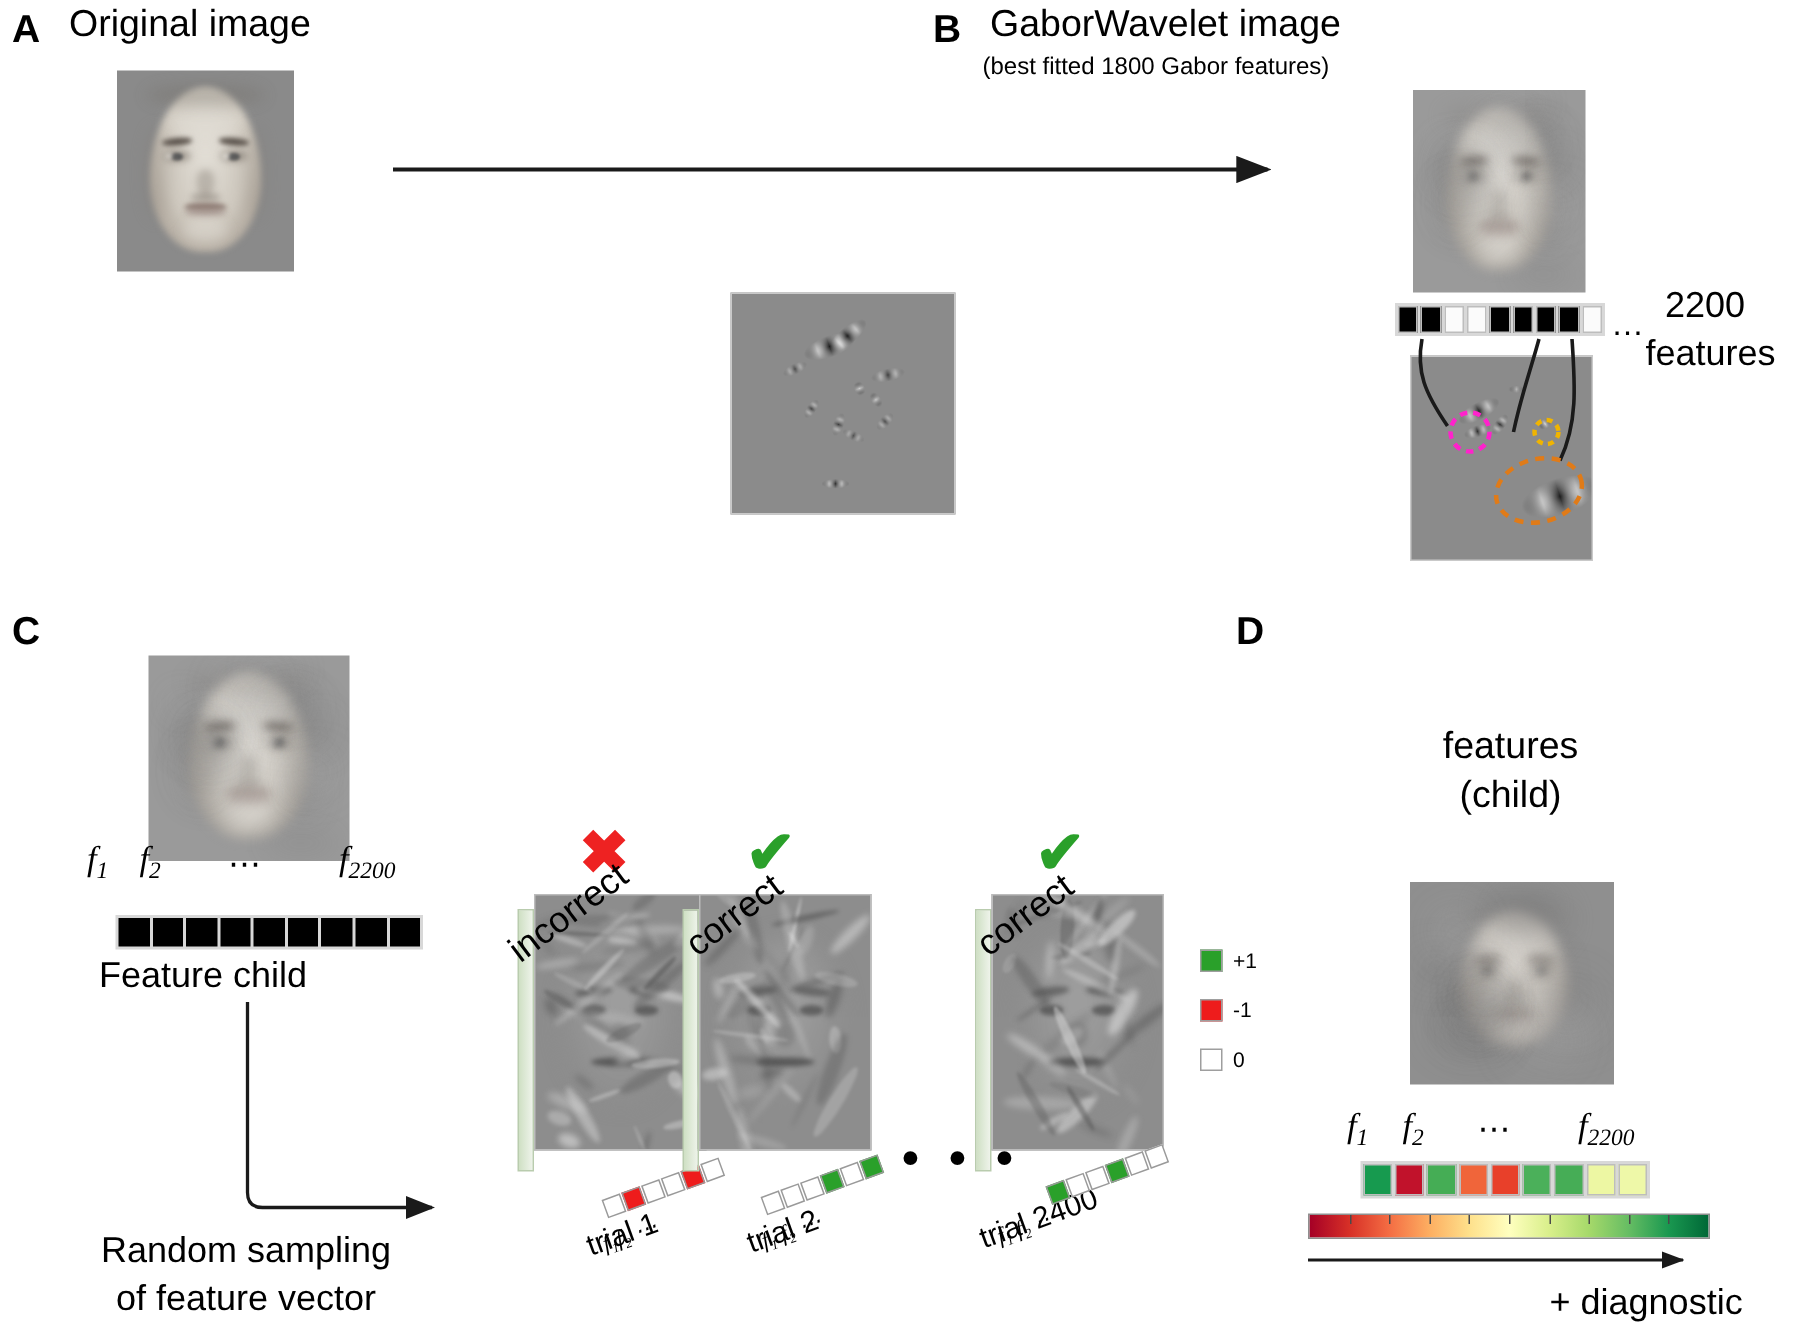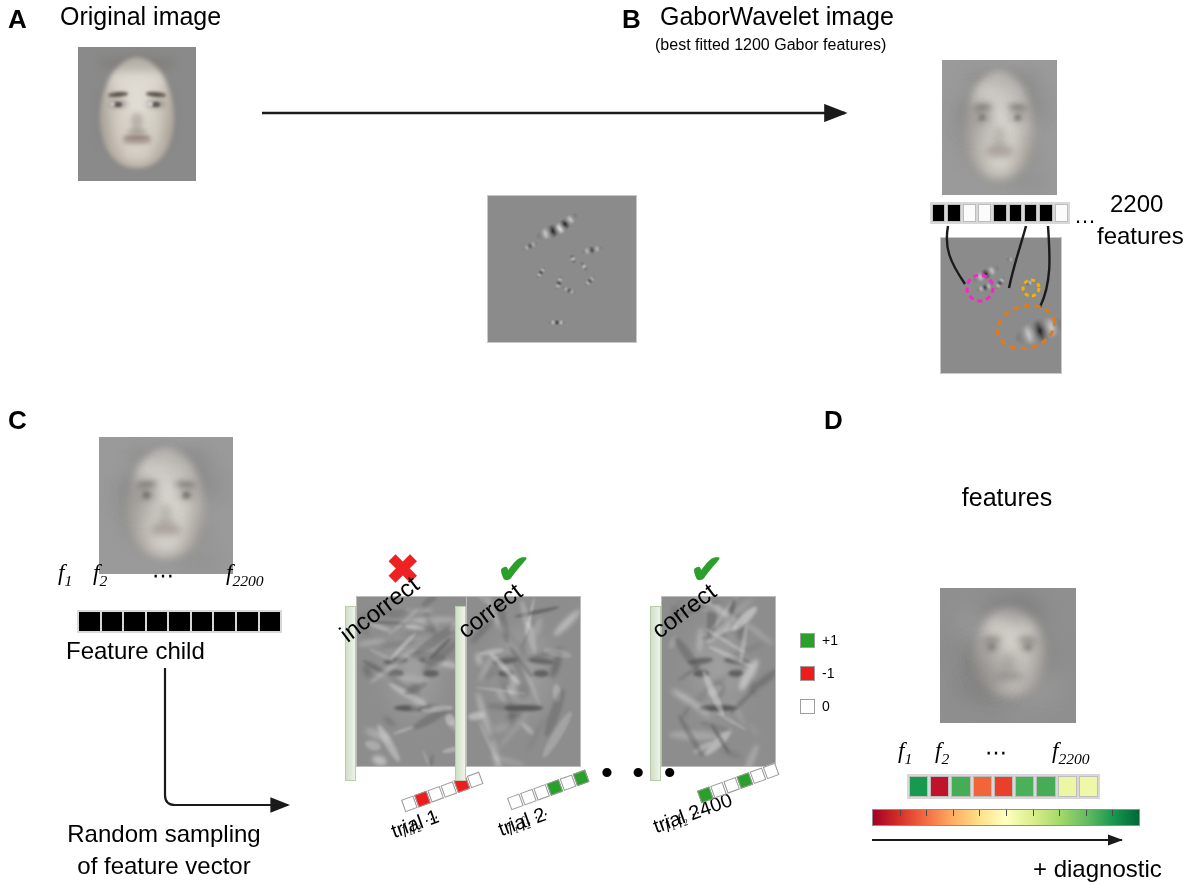--- a/index.html
+++ b/index.html
@@ -240,21 +240,21 @@
     width: 1200px; height: 893px;
     pointer-events: none;
   }
 </style>
 </head>
 <body>
 
 <div id="figure">
 
   <div class="panel-letter abs" style="left:8px; top:6px;">A</div>
-  <div class="panel-title abs" style="left:60px; top:2px;">Original image</div>
+  <div class="panel-title abs" style="left:46px; top:2px;">Original image</div>
 
   <div class="faceimg" id="faceA" style="left: 78px; top: 47px; width: 118px; height: 134px; background: rgb(138, 138, 138);">
       <div class="feat" style="left: 21.83px; top: 10.72px; width: 74.34px; height: 109.88px; border-radius: 50% 50% 46% 46% / 56% 56% 44% 44%; background: radial-gradient(60% 70% at 50% 40%, rgb(226, 222, 214), rgb(207, 201, 191) 62%, rgb(168, 159, 148) 100%); filter: blur(2px);"></div>
       <div class="feat" style="left: 35.2112px; top: 19.5104px; width: 47.5776px; height: 28.5688px; border-radius: 50%; background: rgb(226, 222, 214); opacity: 0.55; filter: blur(5px);"></div>
       <div class="feat" style="left: 18.8564px; top: 8.5224px; width: 80.2872px; height: 15.3832px; border-radius: 50%; background: rgb(111, 106, 98); opacity: 0.3; filter: blur(5px);"></div>
       <div class="feat" style="left: 30.0074px; top: 44.7828px; width: 20.0718px; height: 4.61496px; border-radius: 50%; background: rgb(88, 80, 73); filter: blur(1.6px); transform: rotate(-5deg);"></div>
       <div class="feat" style="left: 67.9208px; top: 44.7828px; width: 20.0718px; height: 4.61496px; border-radius: 50%; background: rgb(88, 80, 73); filter: blur(1.6px); transform: rotate(5deg);"></div>
       <div class="feat" style="left: 30.7508px; top: 53.0238px; width: 18.585px; height: 8.241px; border-radius: 50%; background: rgb(125, 117, 108); opacity: 0.6; filter: blur(2.4px);"></div>
       <div class="feat" style="left: 36.3263px; top: 54.5072px; width: 7.434px; height: 5.10942px; border-radius: 50%; background: rgb(90, 90, 90); filter: blur(1.1px);"></div>
       <div class="feat" style="left: 32.2376px; top: 55.1665px; width: 4.8321px; height: 3.46122px; border-radius: 50%; background: rgb(233, 230, 224); opacity: 0.7; filter: blur(1.3px);"></div>
@@ -280,21 +280,21 @@
       <div class="gab" style="left: 43px; top: 72px; width: 20px; height: 9px; background: linear-gradient(90deg, rgb(216, 216, 216) 0%, rgb(62, 62, 62) 16.7%, rgb(216, 216, 216) 33.3%, rgb(62, 62, 62) 50%, rgb(216, 216, 216) 66.7%, rgb(62, 62, 62) 83.3%, rgb(216, 216, 216) 100%); transform: rotate(-55deg); mask-image: radial-gradient(50% 50%, rgb(0, 0, 0) 0%, rgba(0, 0, 0, 0) 72%); filter: blur(0.5px);"></div>
       <div class="gab" style="left: 88px; top: 66px; width: 16px; height: 9px; background: linear-gradient(90deg, rgb(205, 205, 205) 0%, rgb(73, 73, 73) 25%, rgb(205, 205, 205) 50%, rgb(73, 73, 73) 75%, rgb(205, 205, 205) 100%); transform: rotate(55deg); mask-image: radial-gradient(50% 50%, rgb(0, 0, 0) 0%, rgba(0, 0, 0, 0) 72%); filter: blur(0.5px);"></div>
       <div class="gab" style="left: 60px; top: 82px; width: 22px; height: 10px; background: linear-gradient(90deg, rgb(216, 216, 216) 0%, rgb(62, 62, 62) 16.7%, rgb(216, 216, 216) 33.3%, rgb(62, 62, 62) 50%, rgb(216, 216, 216) 66.7%, rgb(62, 62, 62) 83.3%, rgb(216, 216, 216) 100%); transform: rotate(-70deg); mask-image: radial-gradient(50% 50%, rgb(0, 0, 0) 0%, rgba(0, 0, 0, 0) 72%); filter: blur(0.5px);"></div>
       <div class="gab" style="left: 92px; top: 80px; width: 20px; height: 10px; background: linear-gradient(90deg, rgb(205, 205, 205) 0%, rgb(73, 73, 73) 16.7%, rgb(205, 205, 205) 33.3%, rgb(73, 73, 73) 50%, rgb(205, 205, 205) 66.7%, rgb(73, 73, 73) 83.3%, rgb(205, 205, 205) 100%); transform: rotate(-45deg); mask-image: radial-gradient(50% 50%, rgb(0, 0, 0) 0%, rgba(0, 0, 0, 0) 72%); filter: blur(0.5px);"></div>
       <div class="gab" style="left: 70px; top: 90px; width: 22px; height: 9px; background: linear-gradient(90deg, rgb(200, 200, 200) 0%, rgb(79, 79, 79) 16.7%, rgb(200, 200, 200) 33.3%, rgb(79, 79, 79) 50%, rgb(200, 200, 200) 66.7%, rgb(79, 79, 79) 83.3%, rgb(200, 200, 200) 100%); transform: rotate(25deg); mask-image: radial-gradient(50% 50%, rgb(0, 0, 0) 0%, rgba(0, 0, 0, 0) 72%); filter: blur(0.5px);"></div>
       <div class="gab" style="left: 56px; top: 122px; width: 26px; height: 9px; background: linear-gradient(90deg, rgb(227, 227, 227) 0%, rgb(51, 51, 51) 16.7%, rgb(227, 227, 227) 33.3%, rgb(51, 51, 51) 50%, rgb(227, 227, 227) 66.7%, rgb(51, 51, 51) 83.3%, rgb(227, 227, 227) 100%); transform: rotate(0deg); mask-image: radial-gradient(50% 50%, rgb(0, 0, 0) 0%, rgba(0, 0, 0, 0) 72%); filter: blur(0.5px);"></div>
     </div>
 
   <div class="panel-letter abs" style="left:622px; top:6px;">B</div>
   <div class="panel-title abs" style="left:660px; top:2px;">GaborWavelet image</div>
-  <div class="panel-subtitle abs" style="left:655px; top:36px;">(best fitted 1200 Gabor features)</div>
+  <div class="panel-subtitle abs" style="left:655px; top:36px;">(best fitted 1800 Gabor features)</div>
 
   <div class="faceimg" id="faceB" style="left: 942px; top: 60px; width: 115px; height: 135px; background: rgb(154, 154, 154);">
       <div class="feat" style="left: 23px; top: 12.15px; width: 69px; height: 108px; border-radius: 50% 50% 46% 46% / 56% 56% 44% 44%; background: radial-gradient(60% 70% at 50% 40%, rgb(230, 227, 221), rgb(203, 199, 192) 62%, rgb(157, 152, 145) 100%); filter: blur(3.6px);"></div>
       <div class="feat" style="left: 35.42px; top: 20.79px; width: 44.16px; height: 28.08px; border-radius: 50%; background: rgb(230, 227, 221); opacity: 0.55; filter: blur(6.6px);"></div>
       <div class="feat" style="left: 20.24px; top: 9.99px; width: 74.52px; height: 15.12px; border-radius: 50%; background: rgb(120, 116, 112); opacity: 0.25; filter: blur(6.6px);"></div>
       <div class="feat" style="left: 30.59px; top: 44.55px; width: 18.63px; height: 4.536px; border-radius: 50%; background: rgb(107, 100, 95); filter: blur(3.2px); transform: rotate(-5deg);"></div>
       <div class="feat" style="left: 65.78px; top: 44.55px; width: 18.63px; height: 4.536px; border-radius: 50%; background: rgb(107, 100, 95); filter: blur(3.2px); transform: rotate(5deg);"></div>
       <div class="feat" style="left: 31.28px; top: 53.19px; width: 17.25px; height: 8.1px; border-radius: 50%; background: rgb(133, 128, 122); opacity: 0.6; filter: blur(4px);"></div>
       <div class="feat" style="left: 36.455px; top: 54.648px; width: 6.9px; height: 5.022px; border-radius: 50%; background: rgb(107, 107, 107); filter: blur(2.38px);"></div>
       <div class="feat" style="left: 32.66px; top: 55.296px; width: 4.485px; height: 3.402px; border-radius: 50%; background: rgb(234, 232, 228); opacity: 0.7; filter: blur(2.9px);"></div>
@@ -645,20 +645,21 @@
       </div>
       <div class="lrow">
         <div class="swatch" style="background: rgb(255, 255, 255);"></div>
         <div class="ltext">0</div>
       </div>
     </div>
 
   <div class="panel-letter abs" style="left:824px; top:407px;">D</div>
 
   <div class="panel-title abs center" style="left:878px; top:483px; width:258px;">features</div>
+  <div class="panel-title abs center" style="left:878px; top:516px; width:258px;">(child)</div>
 
   <div class="faceimg" id="faceD" style="left: 940px; top: 588px; width: 136px; height: 135px; background: rgb(143, 143, 143);">
       <div class="feat" style="left: 34px; top: 20.25px; width: 70.72px; height: 89.1px; border-radius: 50% 50% 46% 46% / 56% 56% 44% 44%; background: radial-gradient(60% 70% at 50% 40%, rgb(222, 218, 212), rgb(195, 191, 185) 62%, rgb(153, 148, 143) 100%); filter: blur(4px);"></div>
       <div class="feat" style="left: 46.7296px; top: 27.378px; width: 45.2608px; height: 23.166px; border-radius: 50%; background: rgb(222, 218, 212); opacity: 0.55; filter: blur(7px);"></div>
       <div class="feat" style="left: 31.1712px; top: 18.468px; width: 76.3776px; height: 12.474px; border-radius: 50%; background: rgb(123, 119, 115); opacity: 0.22; filter: blur(7px);"></div>
       <div class="feat" style="left: 41.7792px; top: 49.653px; width: 19.0944px; height: 3.7422px; border-radius: 50%; background: rgb(111, 105, 100); filter: blur(3.6px); transform: rotate(-5deg);"></div>
       <div class="feat" style="left: 77.8464px; top: 49.653px; width: 19.0944px; height: 3.7422px; border-radius: 50%; background: rgb(111, 105, 100); filter: blur(3.6px); transform: rotate(5deg);"></div>
       <div class="feat" style="left: 42.4864px; top: 55.89px; width: 17.68px; height: 6.6825px; border-radius: 50%; background: rgb(130, 125, 120); opacity: 0.6; filter: blur(4.4px);"></div>
       <div class="feat" style="left: 47.7904px; top: 57.0929px; width: 7.072px; height: 4.14315px; border-radius: 50%; background: rgb(102, 102, 102); filter: blur(2.7px);"></div>
       <div class="feat" style="left: 43.9008px; top: 57.6275px; width: 4.5968px; height: 2.80665px; border-radius: 50%; background: rgb(230, 228, 224); opacity: 0.7; filter: blur(3.3px);"></div>

